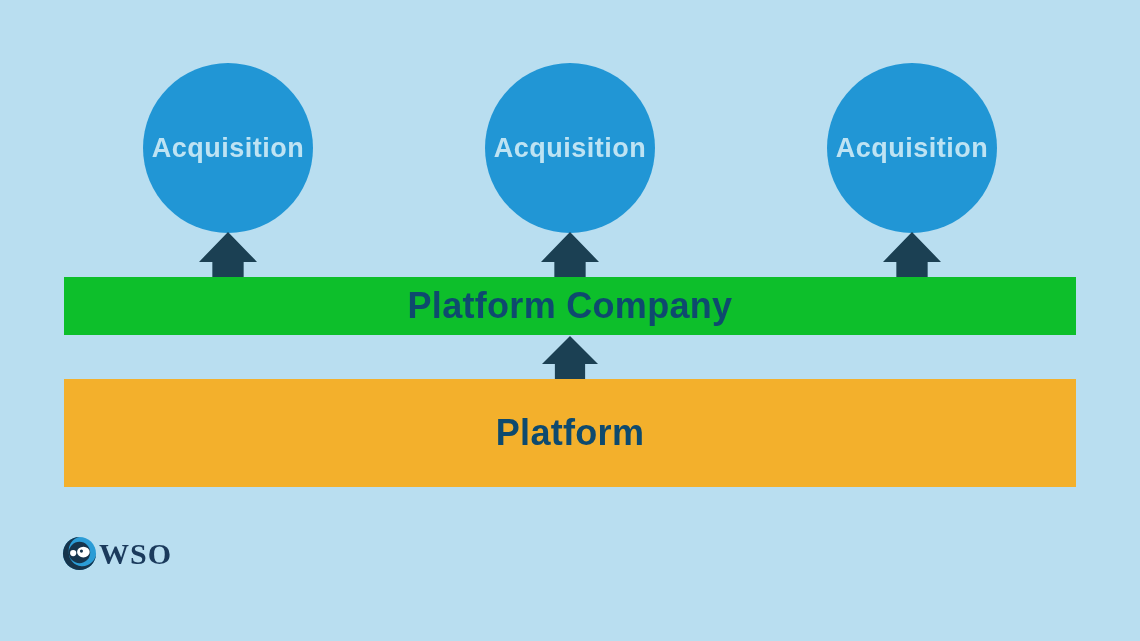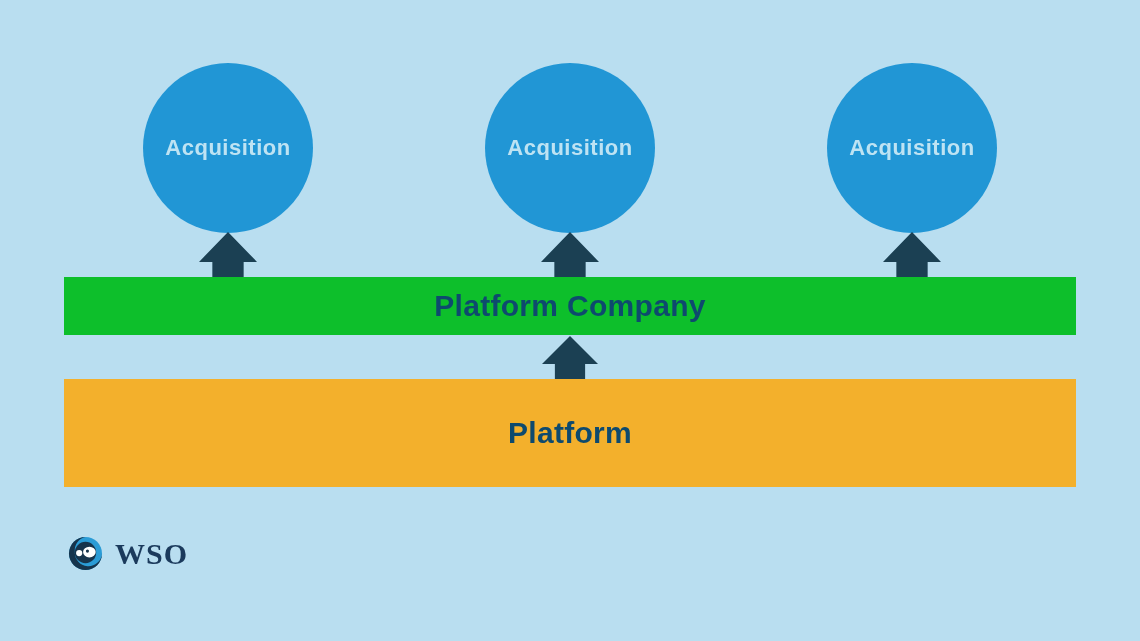--- a/index.html
+++ b/index.html
@@ -22,21 +22,21 @@
     width: 170px;
     height: 170px;
     border-radius: 50%;
     background: var(--circle, #2196d5);
     display: flex;
     align-items: center;
     justify-content: center;
   }
   .circle .label {
     color: var(--circle-text, #bee3f3);
-    font-size: 22px;
+    font-size: 27px;
     font-weight: bold;
     letter-spacing: 0.5px;
     text-align: right;
   }
   .circle.c1 { left: 143px; }
   .circle.c2 { left: 485px; }
   .circle.c3 { left: 827px; }
 
   
   .arrow-up {
@@ -56,42 +56,42 @@
     position: absolute;
     left: 64px;
     width: 1012px;
     display: flex;
     align-items: center;
     justify-content: center;
   }
   .bar .label {
     color: var(--bar-text, #0e4a6e);
     font-weight: bold;
-    font-size: 30px;
+    font-size: 36px;
     letter-spacing: 0.3px;
   }
   .bar.platform {
     top: 277px;
     height: 58px;
     background: var(--green, #0dbf2b);
   }
   .bar.acquirer {
     top: 379px;
     height: 108px;
     background: var(--orange, #f3b02c);
   }
 
   
   .logo {
     position: absolute;
-    left: 68px;
+    left: 62px;
     top: 536px;
     display: flex;
     align-items: flex-end;
-    gap: 12px;
+    gap: 2px;
   }
   .logo-icon { width: 35px; height: 35px; display: block; }
   .logo-text {
     font-family: "Liberation Serif", "DejaVu Serif", serif;
     font-weight: bold;
     font-size: 30px;
     color: var(--logo-navy, #1b3a5c);
     letter-spacing: 1px;
     line-height: 35px;
   }

